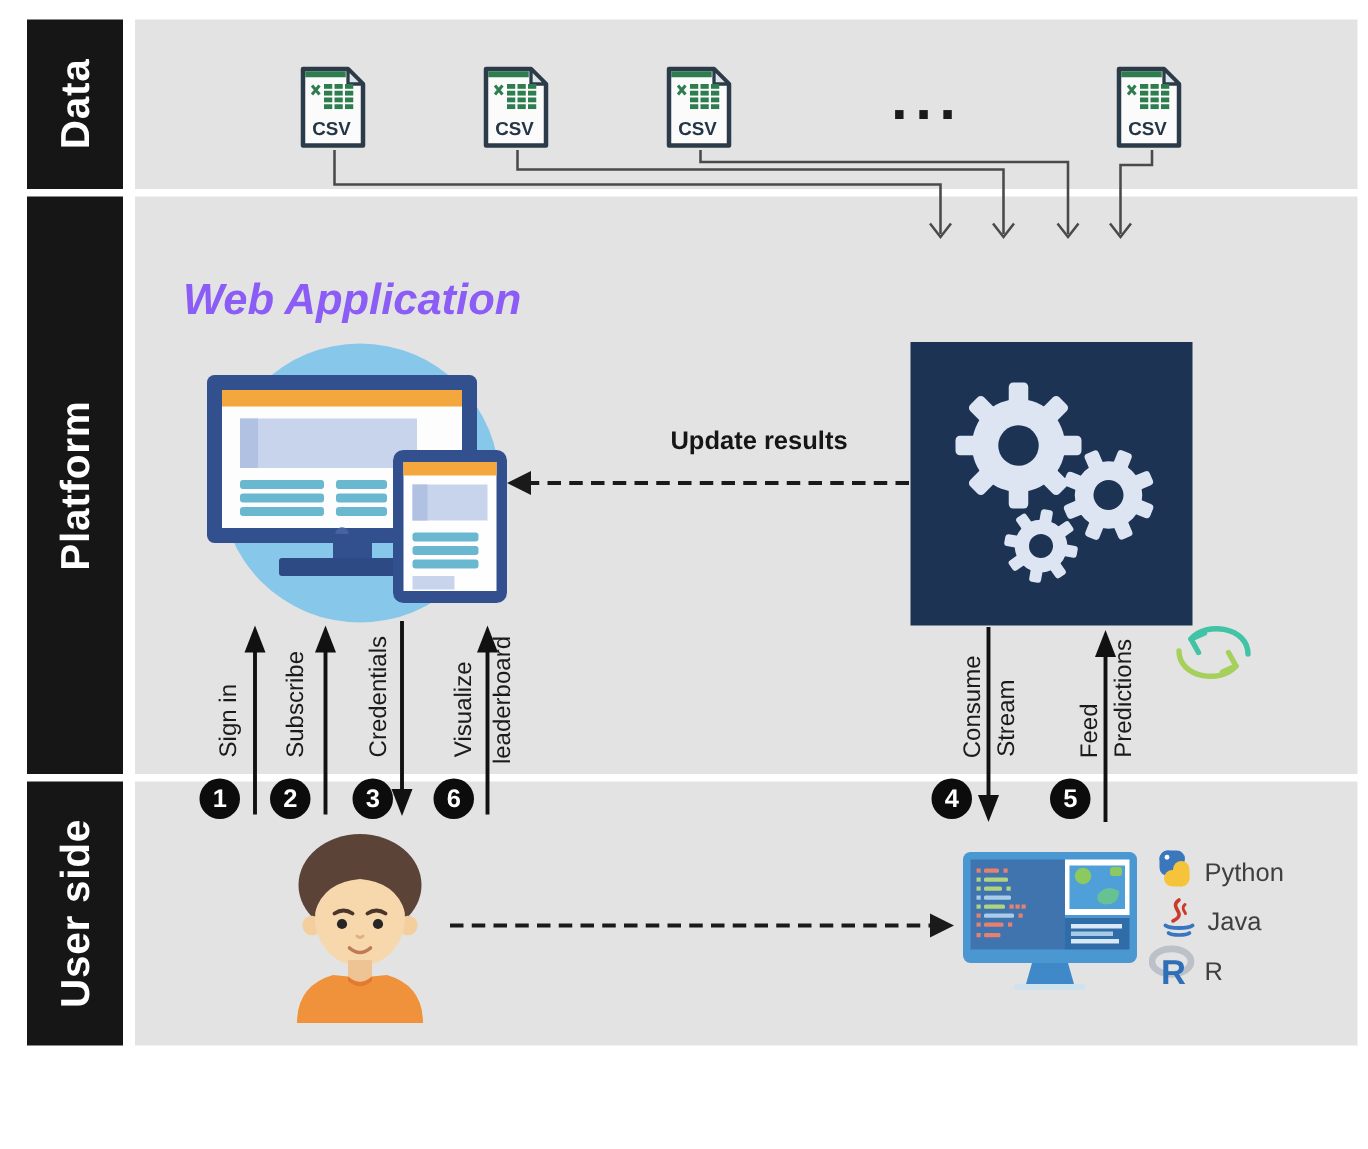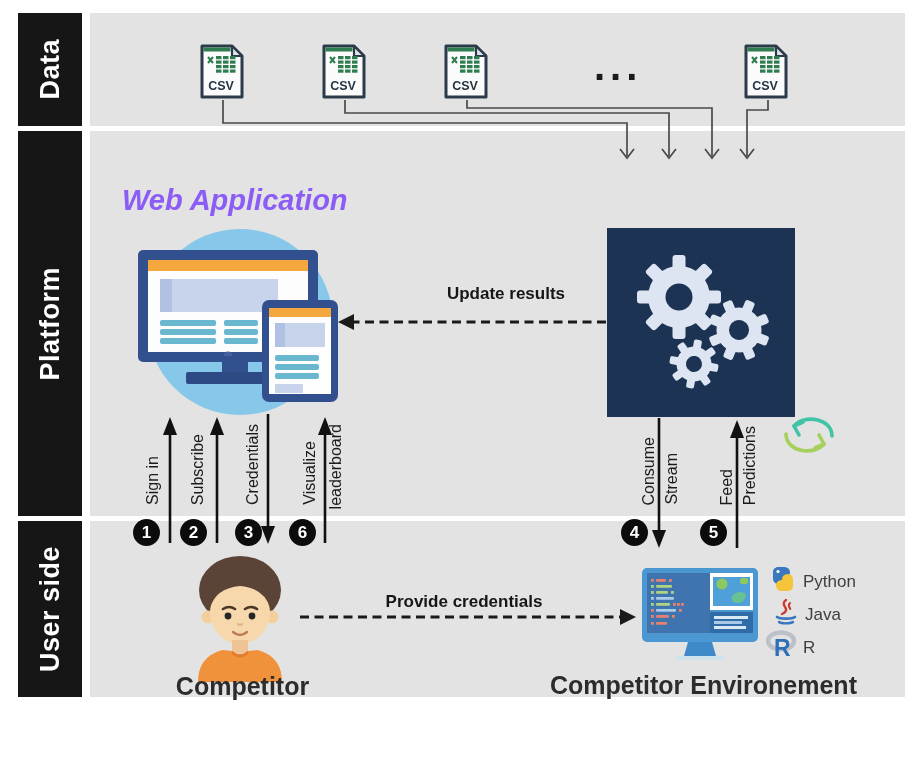--- a/index.html
+++ b/index.html
@@ -297,23 +297,21 @@
       <path d="M33 59 q6 -4 12 0 M55 59 q6 -4 12 0" stroke="#4a3526" stroke-width="2.6" fill="none" stroke-linecap="round"></path>
       <circle cx="38" cy="66" r="3.4" fill="#262626"></circle>
       <circle cx="62" cy="66" r="3.4" fill="#262626"></circle>
       <path d="M48 74 q2 2 4 0" stroke="#e0b183" stroke-width="2" fill="none" stroke-linecap="round"></path>
       <path d="M43 82 q7 6 14 0" stroke="#c07a55" stroke-width="2.4" fill="none" stroke-linecap="round"></path>
       <rect x="42" y="90" width="16" height="14" fill="#eec495"></rect>
       <path d="M8 132 Q8 107 32 100 L42 101 Q50 108 58 101 L68 100 Q92 107 92 132 Z" fill="#f0913c"></path>
       <path d="M42 101 Q50 108 58 101 L58 104 Q50 111 42 104 Z" fill="#e27b2e"></path>
     </svg>
   </div>
-  <div class="biglabel" style="left:170px;top:672px;width:145px;">Competitor</div>
-
-  <div class="blabel" style="left:383px;top:592px;width:162px;">Provide credentials</div>
+
 
   <div class="abs" style="left:636px;top:564px;">
     <svg width="130" height="96" viewBox="0 0 130 96">
       <rect x="6" y="4" width="116" height="74" rx="5" fill="#4a97d2"></rect>
       <rect x="11" y="9" width="63" height="60" fill="#4074ae"></rect>
       <g>
         <rect x="15" y="15" width="2.8" height="2.8" fill="#e8806e"></rect>
           <rect x="20" y="15" width="10" height="2.8" rx="1" fill="#e8806e"></rect>
           <rect x="33" y="15" width="2.8" height="2.8" fill="#e8806e"></rect>
         <rect x="15" y="21" width="2.8" height="2.8" fill="#b2d27f"></rect>
@@ -343,21 +341,20 @@
       <path d="M96 32 q6 -7 14 -2 q0 9 -9 9 q-7 -1 -5 -7" fill="#66c193"></path>
       <rect x="104" y="14" width="8" height="6" rx="2" fill="#8cc95f"></rect>
       <rect x="74" y="48" width="43" height="21" fill="#2f6ca8"></rect>
       <rect x="78" y="52" width="34" height="3" fill="#d9e8f5"></rect>
       <rect x="78" y="57" width="28" height="3" fill="#a9c9e9"></rect>
       <rect x="78" y="62" width="32" height="3" fill="#d9e8f5"></rect>
       <path d="M52 78 L76 78 L80 92 L48 92 Z" fill="#3f89c9"></path>
       <rect x="40" y="92" width="48" height="4" rx="2" fill="#cfe3ef"></rect>
     </svg>
   </div>
-  <div class="biglabel" style="left:550px;top:671px;width:295px;">Competitor Environement</div>
 
   <div class="abs" style="left:768px;top:566px;">
     <svg width="30" height="26" viewBox="0 0 30 26">
       <g fill="#3b77bc">
         <rect x="5" y="1" width="17" height="11" rx="5.5"></rect>
         <rect x="5" y="1" width="11" height="17" rx="5.5"></rect>
       </g>
       <g fill="#f5c43a">
         <rect x="8" y="14" width="17" height="11" rx="5.5"></rect>
         <rect x="14" y="8" width="11" height="17" rx="5.5"></rect>

